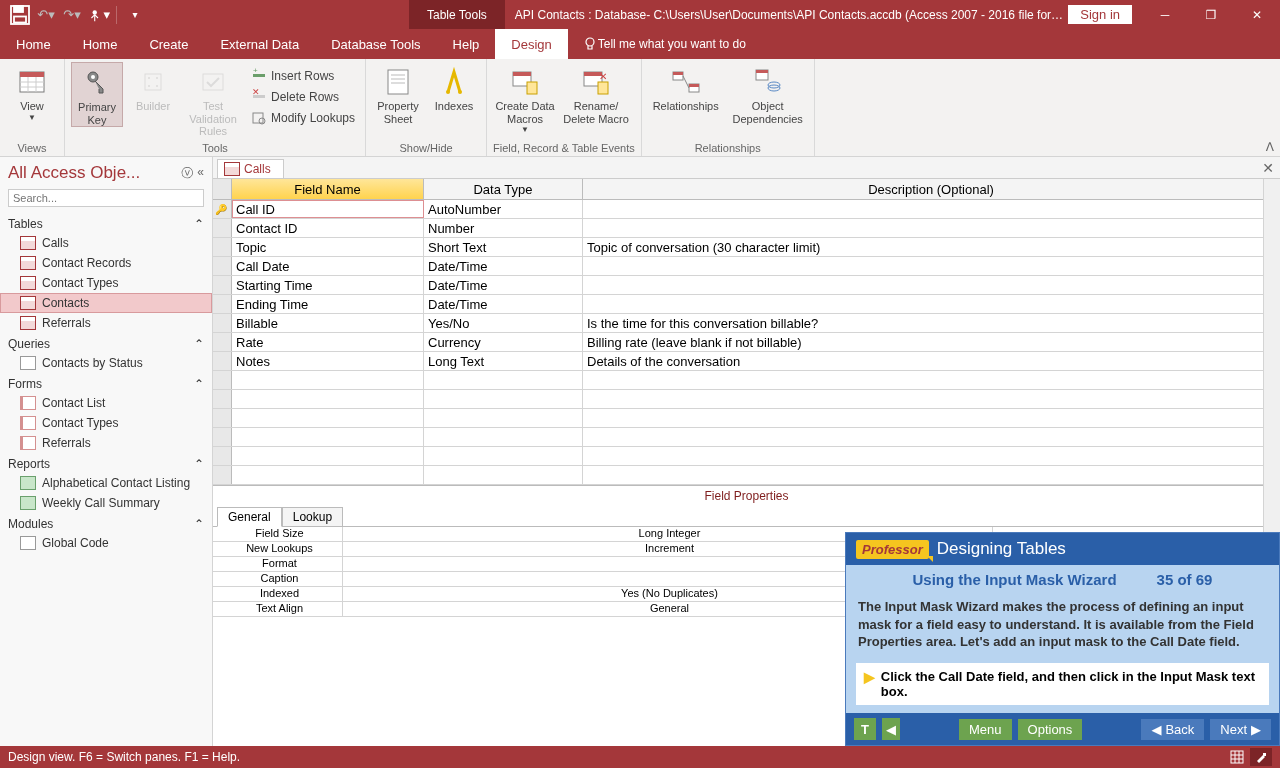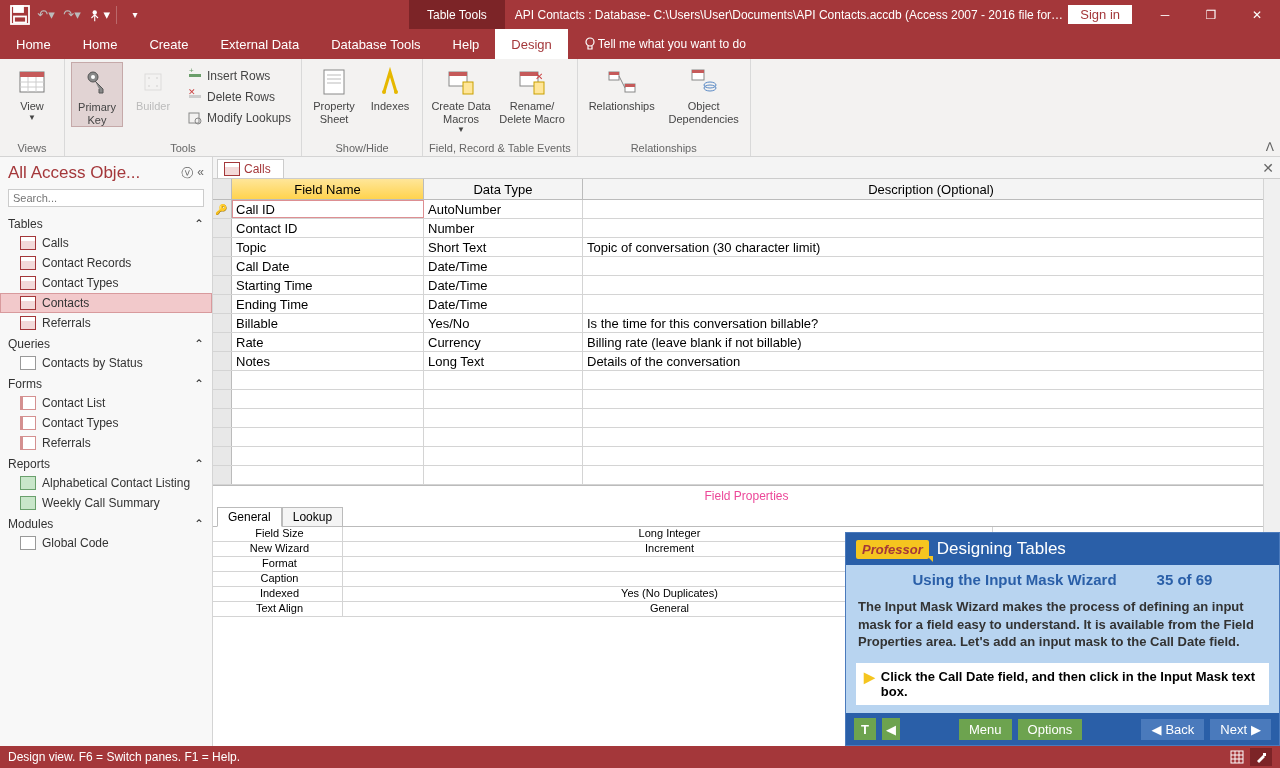--- a/index.html
+++ b/index.html
@@ -69,21 +69,21 @@
 .grid-row { display: flex; height: 19px; border-bottom: 1px solid #d4d4d4; }
 .gr-selector { width: 19px; background: #e8e8e8; border-right: 1px solid #bbb; display: flex; align-items: center; justify-content: center; font-size: 10px; color: #666; }
 .gr-field { width: 192px; border-right: 1px solid #d4d4d4; padding-left: 4px; font-size: 13px; display: flex; align-items: center; }
 .gr-type { width: 159px; border-right: 1px solid #d4d4d4; padding-left: 4px; font-size: 13px; display: flex; align-items: center; }
 .gr-desc { flex: 1; padding-left: 4px; font-size: 13px; display: flex; align-items: center; }
 .grid-row.current .gr-selector { background: #e8e8e8; }
 .grid-row.current .gr-field { border: 1px solid #dd8f92; padding-left: 3px; }
 .scroll-v { position: absolute; right: 0; top: 22px; bottom: 0; width: 17px; background: #f0f0f0; border-left: 1px solid #d4d4d4; }
 
 .field-props { border-top: 1px solid #bbb; }
-.fp-title { text-align: center; font-size: 12px; padding: 3px 0; color: #ec4899; }
+.fp-title { text-align: center; font-size: 12px; padding: 3px 0; color: #7f1d1d; }
 .fp-tabs { display: flex; padding-left: 4px; gap: 0; }
 .fp-tab { border: 1px solid #bbb; padding: 2px 10px; font-size: 12px; background: #f4f4f4; cursor: pointer; position: relative; top: 1px; }
 .fp-tab.active { background: #fff; border-bottom-color: #fff; }
 .fp-grid { border-top: 1px solid #bbb; text-align: center; }
 .fp-row { display: flex; border-bottom: 1px solid #d4d4d4; height: 15px; font-size: 11px; }
 .fp-label { width: 130px; padding-left: 4px; border-right: 1px solid #d4d4d4; }
 .fp-value { width: 650px; padding-left: 4px; border-right: 1px solid #d4d4d4; }
 
 
 .tutorial { position: absolute; right: 0; bottom: 0; width: 435px; background: #b8d4f0; border: 1px solid #4a7abc; font-size: 13px; }
@@ -189,20 +189,27 @@
       <div class="big-btn disabled">
         <svg viewBox="0 0 32 32">
             <rect x="8" y="8" width="16" height="16" fill="none" stroke="#bbb"></rect>
             <circle cx="12" cy="12" r="1" fill="#bbb"></circle>
             <circle cx="20" cy="12" r="1" fill="#bbb"></circle>
             <circle cx="12" cy="20" r="1" fill="#bbb"></circle>
             <circle cx="20" cy="20" r="1" fill="#bbb"></circle>
           </svg>
         <span>Builder</span>
       </div>
+      <div class="big-btn disabled" style="width:60px">
+        <svg viewBox="0 0 32 32">
+            <rect x="6" y="8" width="20" height="16" fill="none" stroke="#bbb"></rect>
+            <path d="M10 16 L14 20 L22 12" stroke="#bbb" fill="none" stroke-width="2"></path>
+          </svg>
+        <span>Test Validation Rules</span>
+      </div>
       <div class="small-btns">
         <div class="small-btn">
           <svg viewBox="0 0 16 16">
               <rect x="2" y="6" width="12" height="3" fill="#6a9e6a"></rect>
               <text x="2" y="5" font-size="8" fill="#6a9e6a">+</text>
             </svg>
           <span>Insert Rows</span>
         </div>
         <div class="small-btn">
           <svg viewBox="0 0 16 16">
@@ -498,21 +505,21 @@
       <div class="fp-tabs">
         <div class="fp-tab active">General</div>
         <div class="fp-tab">Lookup</div>
       </div>
       <div class="fp-grid" id="fp-grid">
           <div class="fp-row">
             <div class="fp-label">Field Size</div>
             <div class="fp-value">Long Integer</div>
           </div>
           <div class="fp-row">
-            <div class="fp-label">New Wizard</div>
+            <div class="fp-label">New Lookups</div>
             <div class="fp-value">Increment</div>
           </div>
           <div class="fp-row">
             <div class="fp-label">Format</div>
             <div class="fp-value"></div>
           </div>
           <div class="fp-row">
             <div class="fp-label">Caption</div>
             <div class="fp-value"></div>
           </div>

